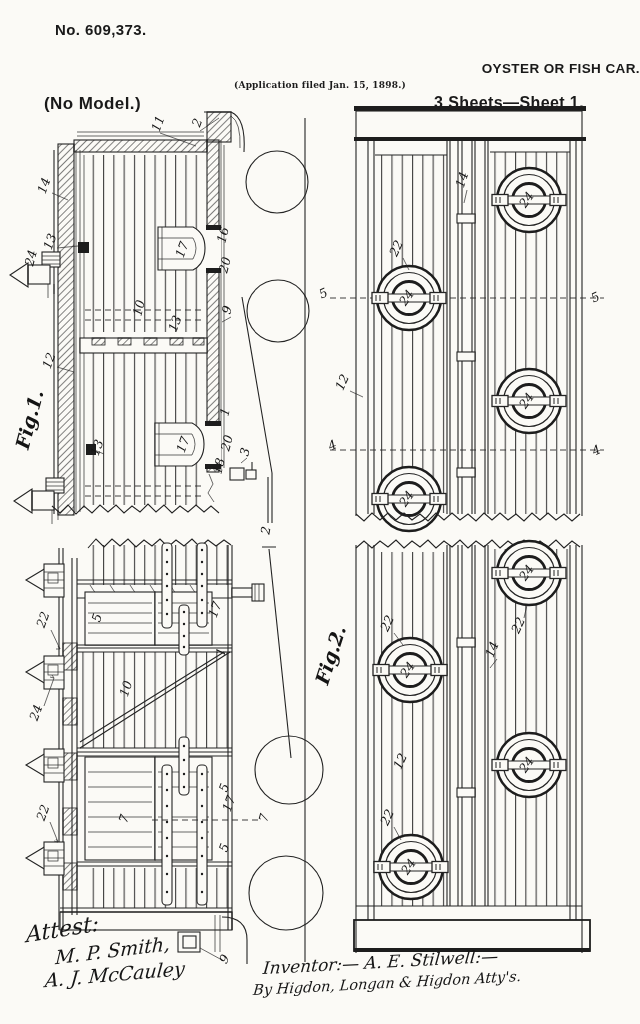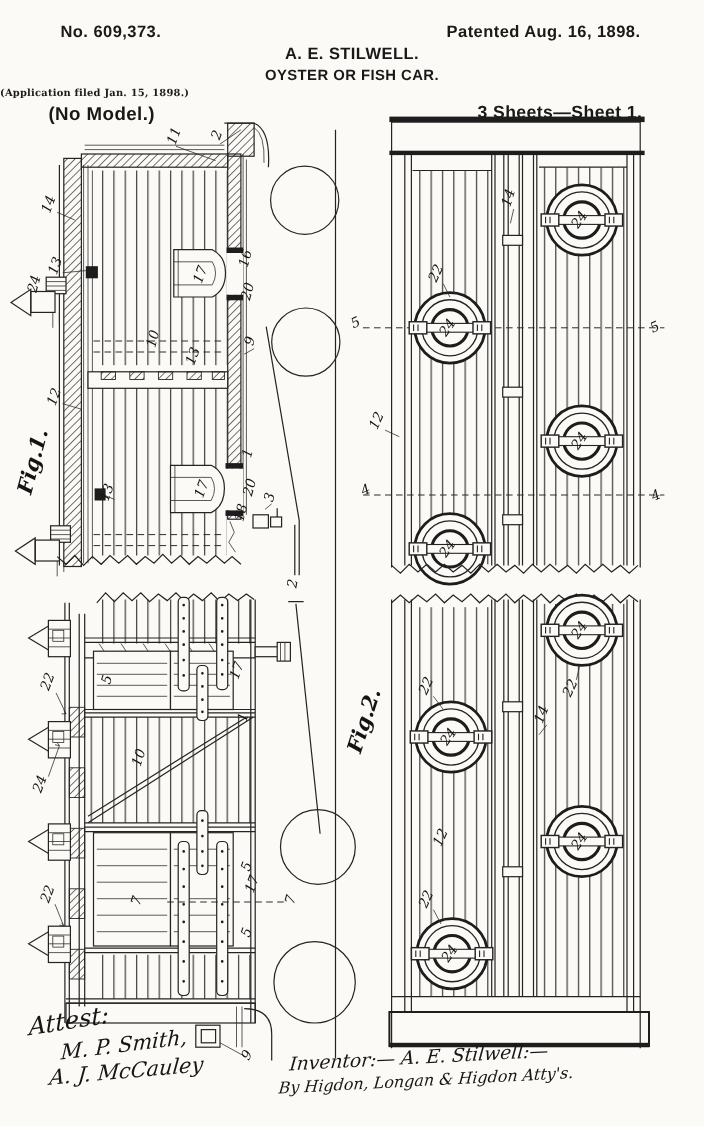--- a/index.html
+++ b/index.html
@@ -17,24 +17,22 @@
   .dash{fill:none;stroke:#2a2a2a;stroke-width:.9;stroke-dasharray:6 4;}
   .ref{font-family:"DejaVu Serif",serif;font-style:italic;font-size:12.5px;fill:#161616;text-anchor:middle;}
   .caption{font-family:"DejaVu Serif",serif;font-style:italic;font-weight:700;font-size:19px;fill:#141414;text-anchor:middle;}
 </style>
 </head>
 <body>
 
 <div id="page">
 
   <div class="abs hdr" style="left:55px;top:21px;font-size:15px;">No. 609,373.</div>
-  <div class="abs hdr" style="left:406px;top:21px;font-size:15px;">Patented Aug. 16, 1898.</div>
-  <div class="abs hdr" style="left:0;top:41px;width:640px;text-align:center;font-size:15px;">A. E. STILWELL.</div>
-  <div class="abs hdr" style="left:0;top:61px;width:640px;text-align:center;font-size:13.5px;">OYSTER OR FISH CAR.</div>
-  <div class="abs appline" style="left:0;top:80px;width:640px;text-align:left;">(Application filed Jan. 15, 1898.)</div>
+  <div class="abs hdr" style="left:0;top:61px;width:640px;text-align:right;font-size:13.5px;">OYSTER OR FISH CAR.</div>
+  <div class="abs appline" style="left:0;top:80px;width:640px;text-align:center;">(Application filed Jan. 15, 1898.)</div>
   <div class="abs hdr" style="left:44px;top:94px;font-size:17px;">(No Model.)</div>
   <div class="abs hdr" style="right:56px;top:94px;font-size:16px;">3 Sheets—Sheet 1.</div>
 
   <svg width="640" height="1024" viewBox="0 0 640 1024">
     <defs>
       <pattern id="h45" width="5" height="5" patternUnits="userSpaceOnUse" patternTransform="rotate(45)">
         <path d="M0,0 V5" stroke="#2b2b2b" stroke-width="1.2"></path>
       </pattern>
       <pattern id="vp10" width="10.3" height="8" patternUnits="userSpaceOnUse">
         <path d="M0.6,0 V8" stroke="#2b2b2b" stroke-width="1"></path>

